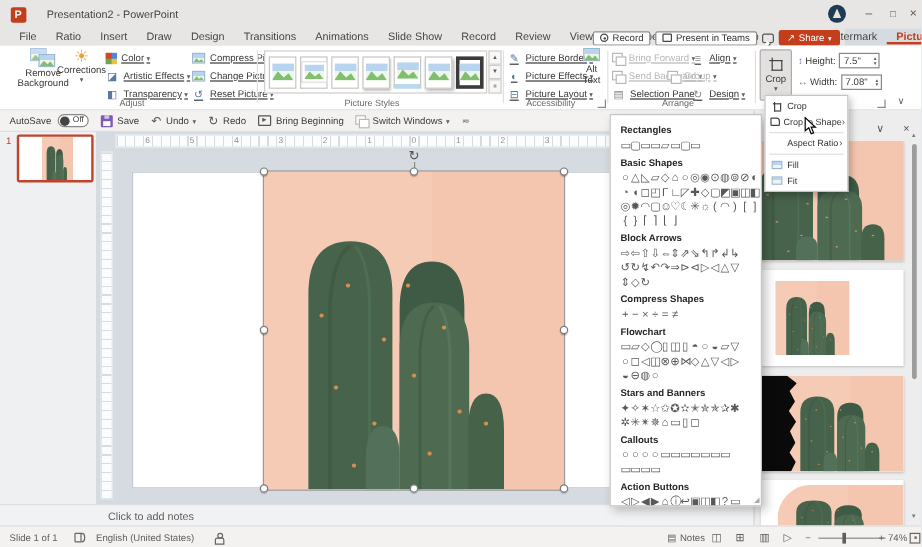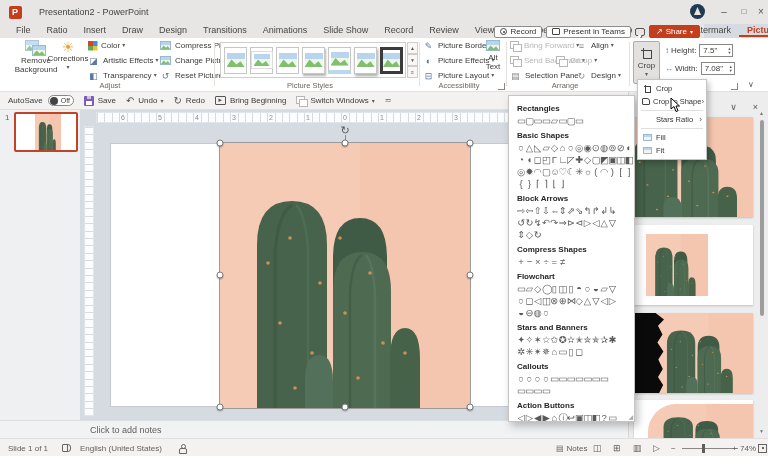--- a/index.html
+++ b/index.html
@@ -33,21 +33,21 @@
   .i-bubble::after { content:""; position:absolute; left:2px; top:7px; width:3px; height:3px; background:#fff; border-right:1px solid #555; transform:rotate(35deg); margin-top:-1px;}
   .share-pill { background:#c43e1c; border:1px solid #c43e1c; color:#fff; border-radius:2px; height:13px; display:flex; align-items:center; padding:0 6px; font-size:8px; }
   .share-pill .arr { margin-left:3px; font-size:6px; }
   .share-pill .up { margin-right:3px; font-size:8px; }
 
   
   .ribbon { position:absolute; left:0; top:38px; width:768px; height:54px; background:#ffffff; border-bottom:1px solid #e3e1de; }
   .grp-sep { position:absolute; top:4px; height:44px; width:1px; background:#e3e1de; }
   .grp-label { position:absolute; top:43px; font-size:7.5px; color:#696765; text-align:center; }
   .big-btn { position:absolute; top:2px; display:flex; flex-direction:column; align-items:center; font-size:8px; color:#3b3a39; text-align:center; line-height:9px; }
-  .small-row { position:absolute; height:15px; display:flex; align-items:flex-start; font-size:8px; color:#3b3a39; white-space:nowrap; }
+  .small-row { position:absolute; height:15px; display:flex; align-items:center; font-size:8px; color:#3b3a39; white-space:nowrap;text-decoration:underline; }
   .small-row .dd { font-size:6px; margin-left:2px; color:#605e5c; }
   .small-row.disabled, .big-btn.disabled { color:#b9b7b5; }
   .ic { display:inline-block; margin-right:4px; }
   .pic-mini { width:11px; height:9px; background:linear-gradient(180deg,#b8d4ee 0 45%,#eef6ea 45%); border:1px solid #9bb8d3; position:relative; overflow:hidden; }
   .pic-mini::after { content:""; position:absolute; left:0; bottom:0; width:100%; height:55%; background:#7fbf6e; clip-path:polygon(0 100%,30% 10%,55% 70%,75% 25%,100% 100%); }
   .i-removebg { position:relative; width:22px; height:16px; }
   .i-removebg .pic-mini { position:absolute; width:14px; height:11px; }
   .i-removebg .pic-mini:first-child { left:0; top:0; opacity:.8; }
   .i-removebg .pic-mini:last-child { left:7px; top:5px; }
   .i-sun { color:#e8a33d; font-size:14px; line-height:14px; }
@@ -668,21 +668,21 @@
       <div class="menu-item hover">
         <span class="mi-icon">
           <span class="mi-shape"></span>
         </span>
         <span class="mi-label">Crop to Shape</span>
         <span class="mi-sub">›</span>
       </div>
       <div class="menu-sep"></div>
       <div class="menu-item">
         <span class="mi-icon"></span>
-        <span class="mi-label">Stars Ratio</span>
+        <span class="mi-label">Aspect Ratio</span>
         <span class="mi-sub">›</span>
       </div>
       <div class="menu-sep"></div>
       <div class="menu-item">
         <span class="mi-icon">
           <span class="mi-pic"></span>
         </span>
         <span class="mi-label">Fill</span>
       </div>
       <div class="menu-item">

